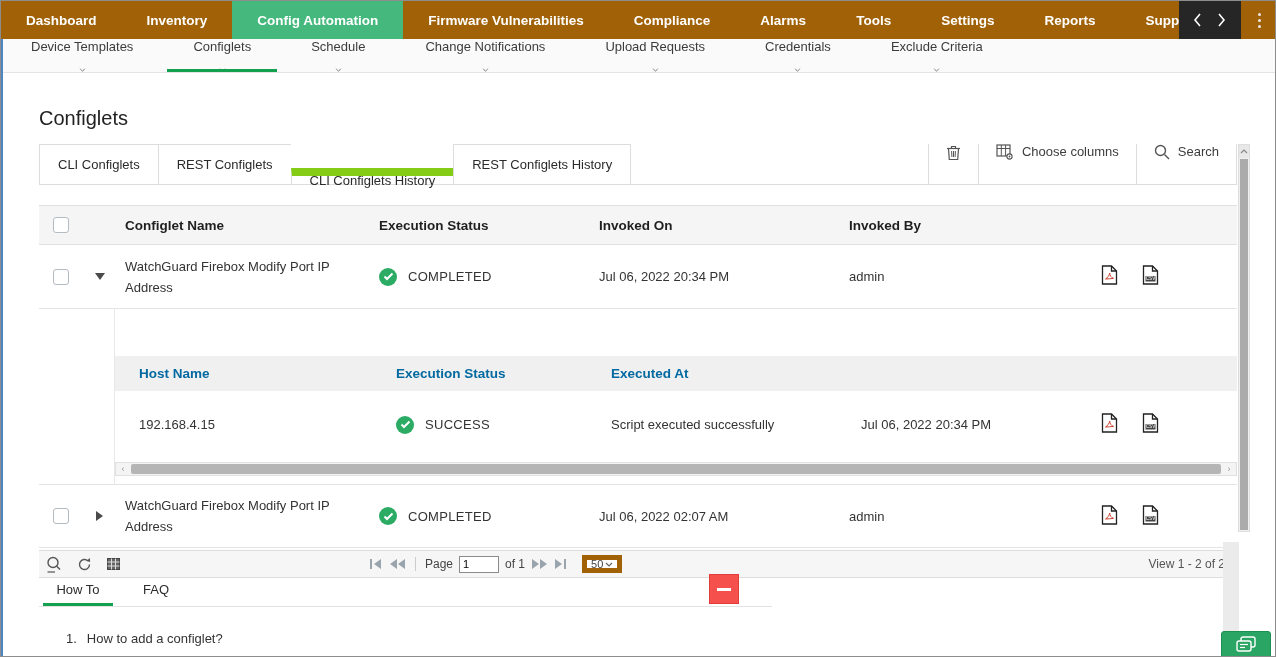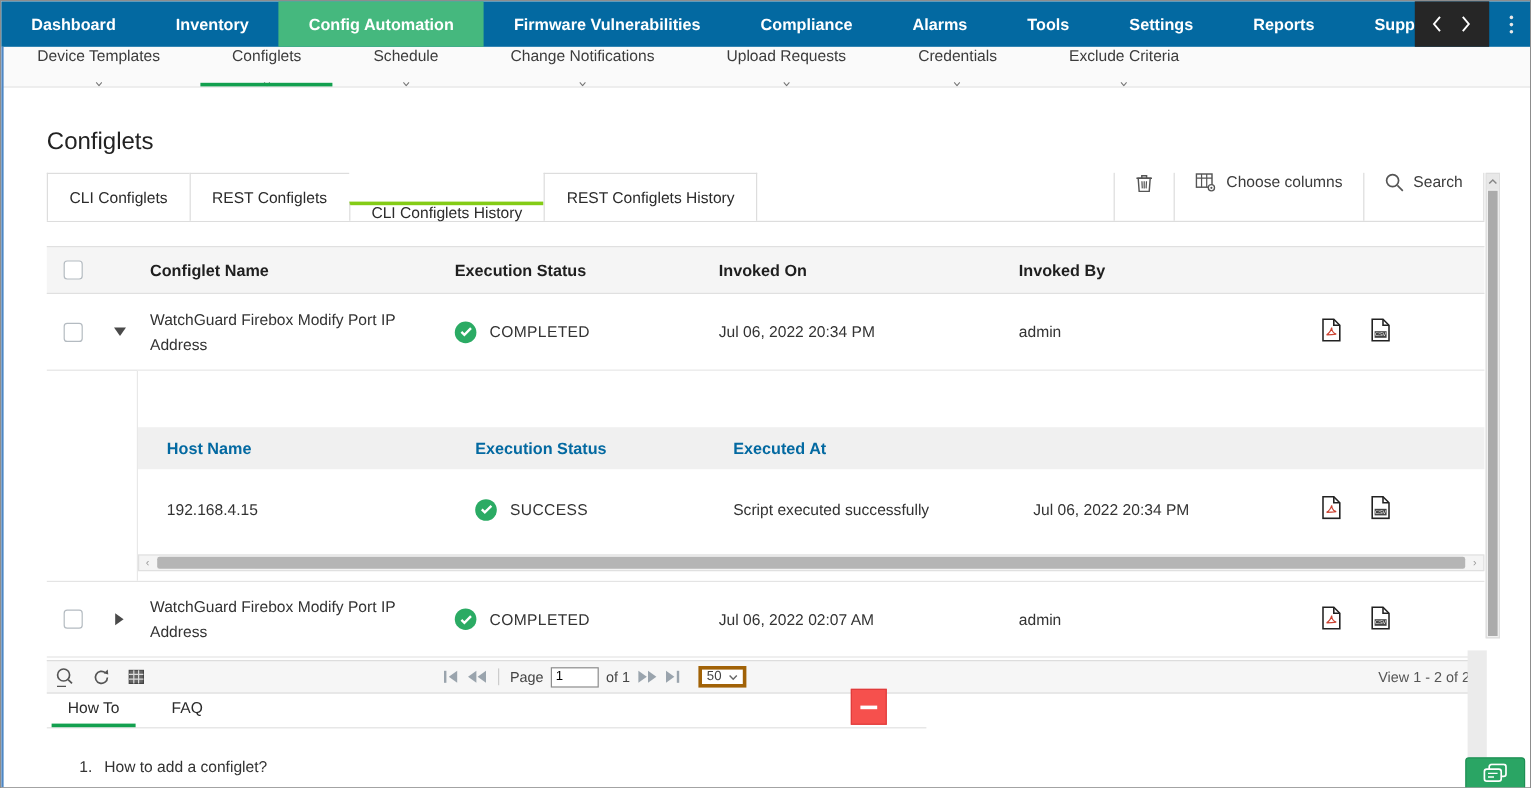--- a/index.html
+++ b/index.html
@@ -10,21 +10,21 @@
     position:relative;
   }
   .window {
     position:absolute; inset:0; border:1px solid #8d8d8d; background:#fff; overflow:hidden;
   }
   .left-stripe { position:absolute; left:0; top:38px; bottom:0; width:2px; background:#4d86c4; z-index:30; }
 
   
   .topnav {
     position:absolute; top:0; left:0; right:0; height:38px;
-    background:#0369a1; display:flex; align-items:stretch; color:#fff; z-index:20;
+    background:#a16207; display:flex; align-items:stretch; color:#fff; z-index:20;
   }
   .topnav-item {
     display:flex; align-items:center; padding:0 25px; font-size:13.5px; font-weight:700;
     color:#fff; cursor:pointer; white-space:nowrap;
   }
   .topnav-item.active { background:#45b87e; }
   .topnav-item.truncated { padding:0 0 0 25px; max-width:64px; overflow:hidden; }
   .nav-arrows { display:flex; align-items:center; gap:14px; padding:0 14px; background:#262626; }
   .nav-arrow { width:10px; height:16px; display:flex; align-items:center; cursor:pointer; }
   .nav-dots { margin-left:auto; display:flex; flex-direction:column; gap:3px; justify-content:center; padding:0 14px; cursor:pointer; }
@@ -50,21 +50,21 @@
   
   .content { position:absolute; top:143px; left:38px; width:1198px; }
 
   
   .tabbar { display:flex; height:41px; border-bottom:1px solid #ddd; }
   .tab {
     display:flex; align-items:center; padding:0 18px; font-size:13px; color:#2b2b2b;
     border:1px solid #ddd; border-bottom:none; border-right:none; background:#fff; cursor:pointer; white-space:nowrap;
   }
   .tab:nth-child(4) { border-right:1px solid #ddd; }
-  .tab.active { border-top:3px solid #84cc16;margin-top:24px; }
+  .tab.active { border-top:8px solid #84cc16;margin-top:24px; }
   .tab-spacer { flex:1; }
   .tool {
     display:flex; align-items:flex-start; gap:8px; padding:0 17px; font-size:13px; color:#3c3c3c;
     border-left:1px solid #ddd; cursor:pointer; white-space:nowrap;
   }
   .tool:last-child { border-right:1px solid #ddd; }
 
   
   .grid-main { display:grid; grid-template-columns:47px 27px 258px 220px 250px 240px 1fr; align-items:center; }
   .thead { height:40px; margin-top:20px; background:#f5f5f5; border-top:1px solid #e0e0e0; border-bottom:1px solid #e0e0e0; font-weight:700; font-size:13.5px; color:#1f1f1f; }
@@ -103,21 +103,21 @@
   .gridfooter {
     height:28px; margin-top:2px; background:#f6f6f6; border-top:1px solid #ddd; border-bottom:1px solid #ddd;
     display:flex; align-items:center; font-size:12px; color:#444;
   }
   .gf-icons { display:flex; align-items:center; gap:15px; padding-left:7px; width:330px; }
   .gf-icon { cursor:pointer; display:flex; }
   .pager { display:flex; align-items:center; gap:6px; }
   .pgbtn { display:flex; cursor:pointer; }
   .pgsep { width:1px; height:14px; background:#ccc; margin:0 3px; }
   .page-input { width:40px; height:17px; border:1px solid #8b8b8b; font-size:11px; padding:0 3px; font-family:"Liberation Sans",sans-serif; }
-  .pagesize { width:40px; height:18px; border:3px solid #a16207; background:#fff; display:flex; align-items:center; justify-content:space-between; padding:0 4px; font-size:11px; cursor:pointer; margin-left:8px; }
+  .pagesize { width:40px; height:18px; border:5px solid #a16207; background:#fff; display:flex; align-items:center; justify-content:space-between; padding:0 4px; font-size:11px; cursor:pointer; margin-left:8px; }
   .view-count { margin-left:auto; padding-right:12px; color:#555; }
 
   
   .vscroll { position:absolute; left:1237px; top:143px; width:12px; height:388px; background:#f0f0f0; border:1px solid #ddd; }
   .vscroll .vup { height:13px; display:flex; align-items:center; justify-content:center; background:#e8e8e8; cursor:pointer; }
   .vscroll .vthumb { position:absolute; top:14px; bottom:1px; left:1px; right:1px; background:#ababab; cursor:grab; }
 
   
   .help { position:absolute; top:572px; left:38px; width:733px; }
   .help-tabs { display:flex; height:31px; }

